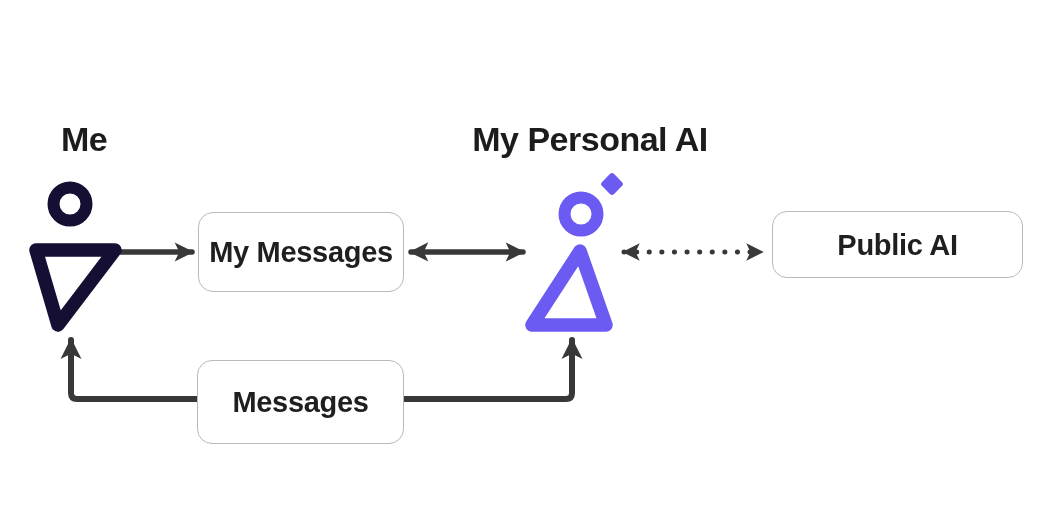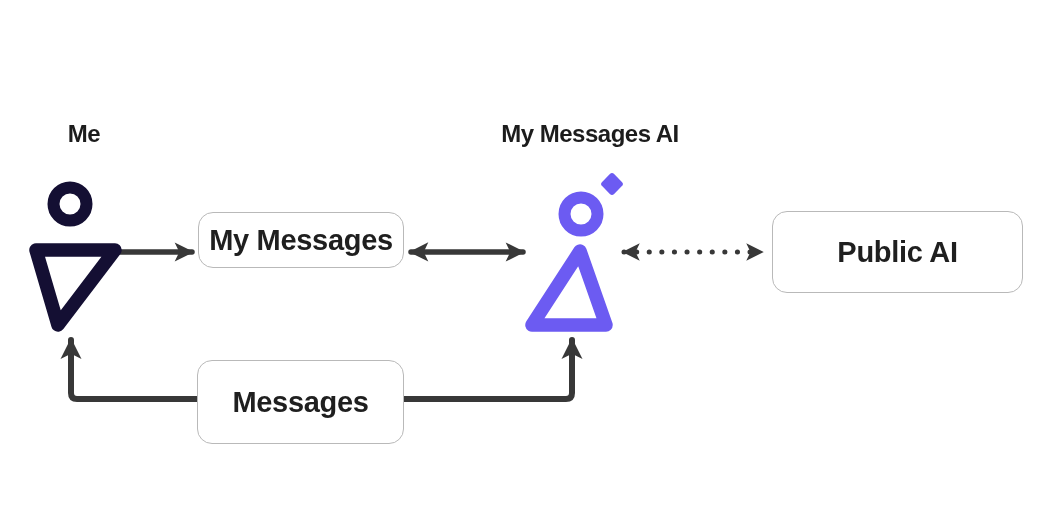--- a/index.html
+++ b/index.html
@@ -9,21 +9,21 @@
     height: 528px;
     background: #ffffff;
     font-family: "Liberation Sans", "DejaVu Sans", sans-serif;
     overflow: hidden;
   }
   #diagram-svg { position: absolute; left: 0; top: 0; z-index: 1; }
   .title {
     position: absolute;
     z-index: 3;
     font-weight: 700;
-    font-size: 24px;
+    font-size: 34px;
     letter-spacing: -0.5px;
     color: #1c1c1c;
     text-align: center;
   }
   #me-title    { left: 28px;  top: 120px; width: 112px; }
   #ai-title    { left: 430px; top: 120px; width: 320px; }
   .node-box {
     position: absolute;
     z-index: 2;
     background: #ffffff;
@@ -34,22 +34,22 @@
     align-items: center;
     justify-content: center;
     font-weight: 700;
     font-size: 29px;
     letter-spacing: -0.3px;
     color: #1f1f1f;
     text-align: center;
     line-height: 40px;
     box-sizing: border-box;
   }
-  #my-messages-box     { left: 198px; top: 212px; width: 206px; height: 56px; }
-  #public-ai-box       { left: 772px; top: 211px; width: 251px; height: 82px; }
+  #my-messages-box     { left: 198px; top: 212px; width: 206px; height: 80px; }
+  #public-ai-box       { left: 772px; top: 211px; width: 251px; height: 67px; }
   #personal-scores-box { left: 197px; top: 360px; width: 207px; height: 84px; }
 </style>
 </head>
 <body>
 
 <div id="canvas">
 
   <svg id="diagram-svg" width="1050" height="528" viewBox="0 0 1050 528">
     <defs>
       <marker id="arrowhead" viewBox="0 0 12 12" refX="10" refY="6" markerWidth="4.2" markerHeight="4.2" markerUnits="strokeWidth" orient="auto-start-reverse">
@@ -71,21 +71,21 @@
     </g>
 
     <g fill="none">
       <circle cx="581" cy="214" r="16.5" stroke-width="12" stroke="#6C5BF2"></circle>
       <path d="M580,251 L532,325 L606,325 Z" stroke-width="13.5" stroke-linejoin="round" stroke-linecap="round" stroke="#6C5BF2"></path>
       <rect x="603.5" y="175.5" width="17" height="17" rx="3" transform="rotate(45 612 184)" fill="#6C5BF2"></rect>
     </g>
   </svg>
 
   <div id="me-title" class="title">Me</div>
-  <div id="ai-title" class="title">My Messages AI</div>
+  <div id="ai-title" class="title">My Personal AI</div>
 
   <div id="my-messages-box" class="node-box">
     <span>My Messages</span>
   </div>
 
   <div id="public-ai-box" class="node-box">
     <span>Public AI</span>
   </div>
 
   <div id="personal-scores-box" class="node-box">

